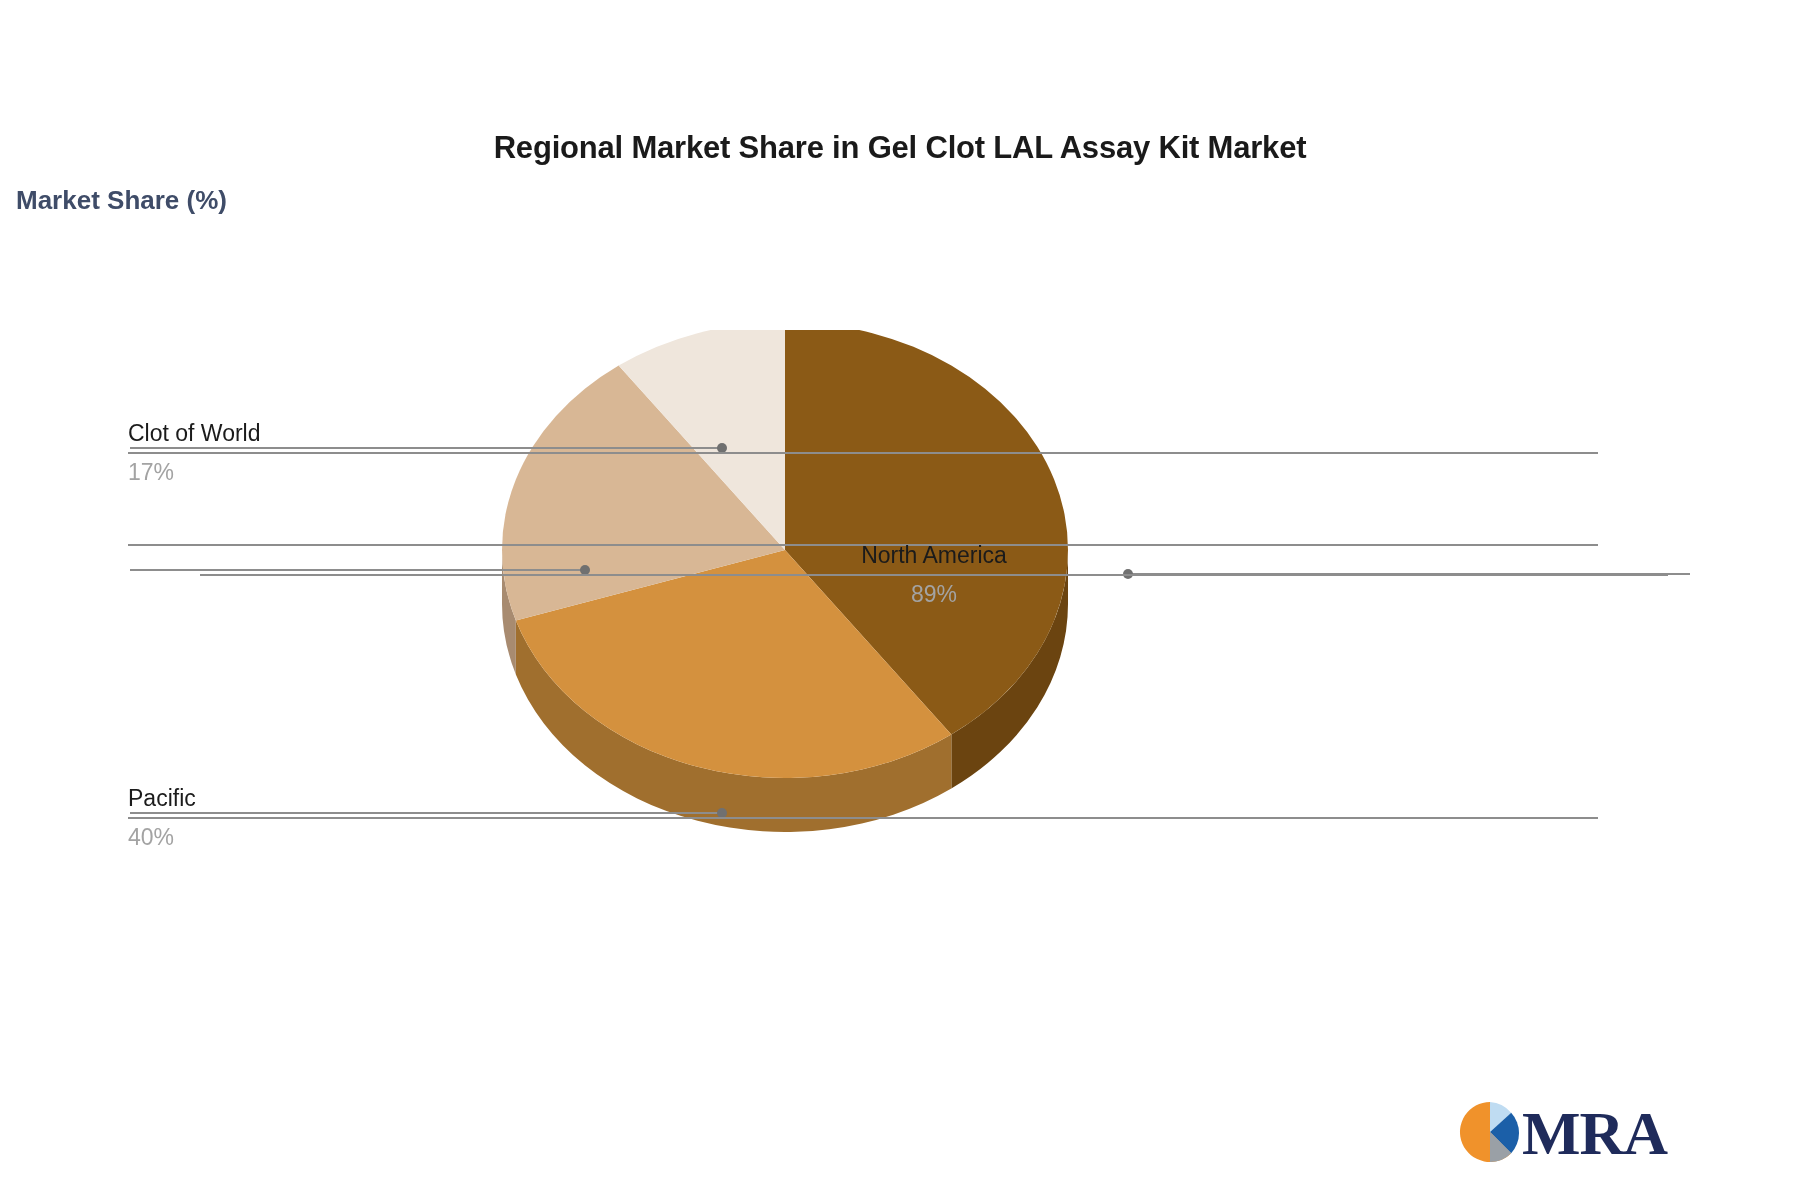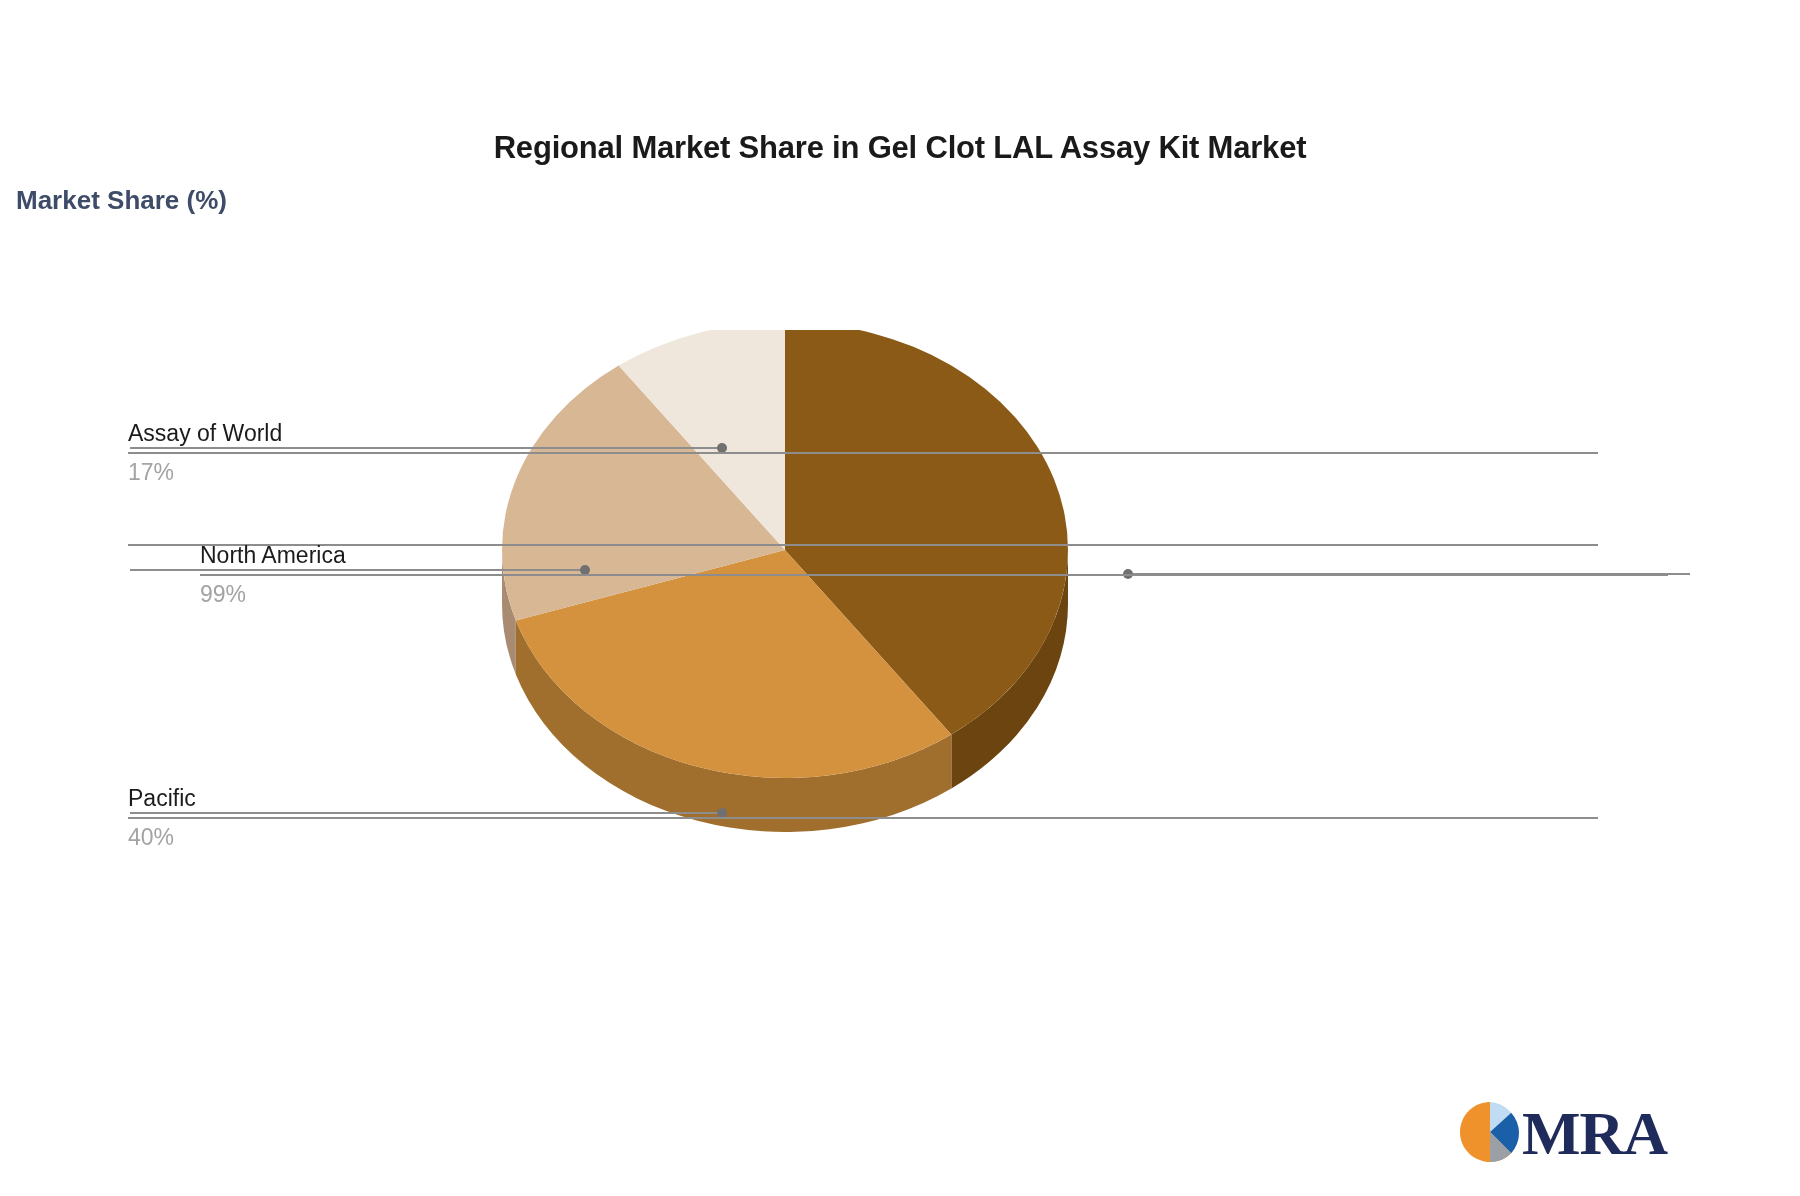--- a/index.html
+++ b/index.html
@@ -72,21 +72,21 @@
   }
   .callout .cl-value {
     font-size: 23px;
     color: #a3a3a3;
     line-height: 30px;
     white-space: nowrap;
   }
   .callout.left  .cl-name,
   .callout.left  .cl-value { text-align: left; }
   .callout.right .cl-name,
-  .callout.right .cl-value { text-align: left; }
+  .callout.right .cl-value { text-align: center; }
 
   
   #leader-svg {
     position: absolute;
     left: 0;
     top: 0;
     width: 1800px;
     height: 1196px;
     pointer-events: none;
   }
@@ -138,39 +138,39 @@
         <line x1="130" y1="570" x2="585" y2="570" stroke="#8d8d8d" stroke-width="2"></line>
         <circle cx="585" cy="570" r="5" fill="#707070"></circle>
         <line x1="130" y1="813" x2="722" y2="813" stroke="#8d8d8d" stroke-width="2"></line>
         <circle cx="722" cy="813" r="5" fill="#707070"></circle>
         <line x1="1690" y1="574" x2="1128" y2="574" stroke="#8d8d8d" stroke-width="2"></line>
         <circle cx="1128" cy="574" r="5" fill="#707070"></circle>
       </g>
   </svg>
 
   <div class="callout left" style="left:128px; top:418px; width:1470px;">
-    <div class="cl-name">Assay of World</div>
+    <div class="cl-name">Clot of World</div>
     <div class="cl-rule"></div>
     <div class="cl-value">17%</div>
   </div>
 
   <div class="callout left" style="left:128px; top:540px; width:1470px;">
     <div class="cl-rule"></div>
   </div>
 
   <div class="callout left" style="left:128px; top:783px; width:1470px;">
     <div class="cl-name">Pacific</div>
     <div class="cl-rule"></div>
     <div class="cl-value">40%</div>
   </div>
 
   <div class="callout right" style="left:200px; top:540px; width:1468px;">
     <div class="cl-name">North America</div>
     <div class="cl-rule"></div>
-    <div class="cl-value">99%</div>
+    <div class="cl-value">89%</div>
   </div>
 
   <div id="logo">
     <svg viewBox="0 0 216 76" width="216" height="76">
       <g>
         <path id="lg-orange" d="M38 38 L38 8 A30 30 0 1 0 59.2 59.2 Z" fill="#F0922B"></path>
         <path id="lg-lightblue" d="M38 38 L38 8 A30 30 0 0 1 59.2 18.8 Z" fill="#BFDCF2"></path>
         <path id="lg-blue" d="M38 38 L59.2 18.8 A30 30 0 0 1 59.2 59.2 Z" fill="#1B5FA8"></path>
         <path id="lg-gray" d="M38 38 L59.2 59.2 A30 30 0 0 1 38 68 Z" fill="#9AA0A6"></path>
       </g>

